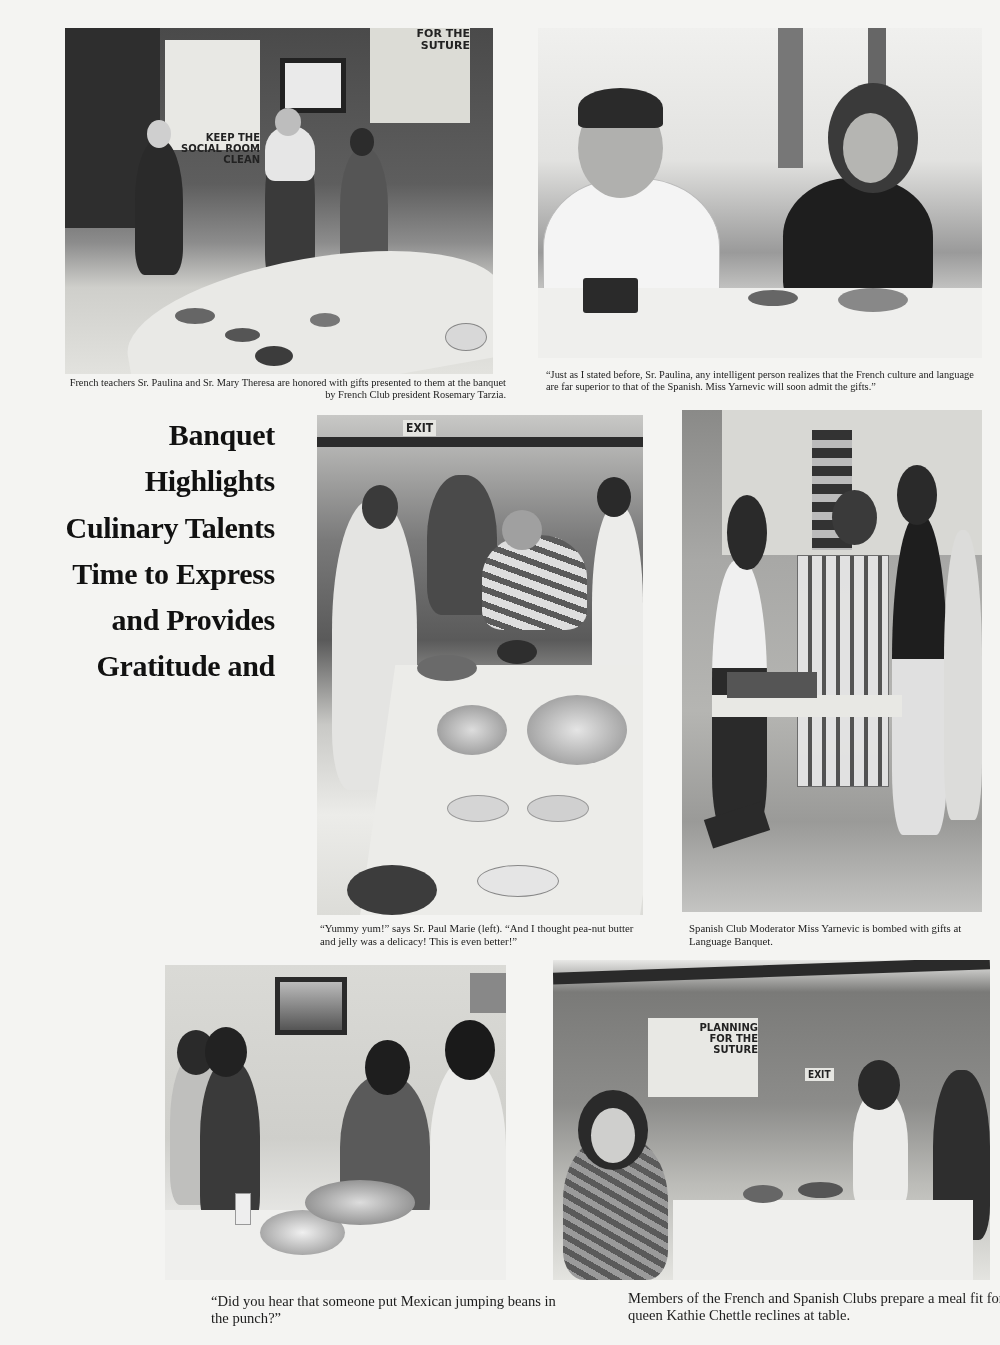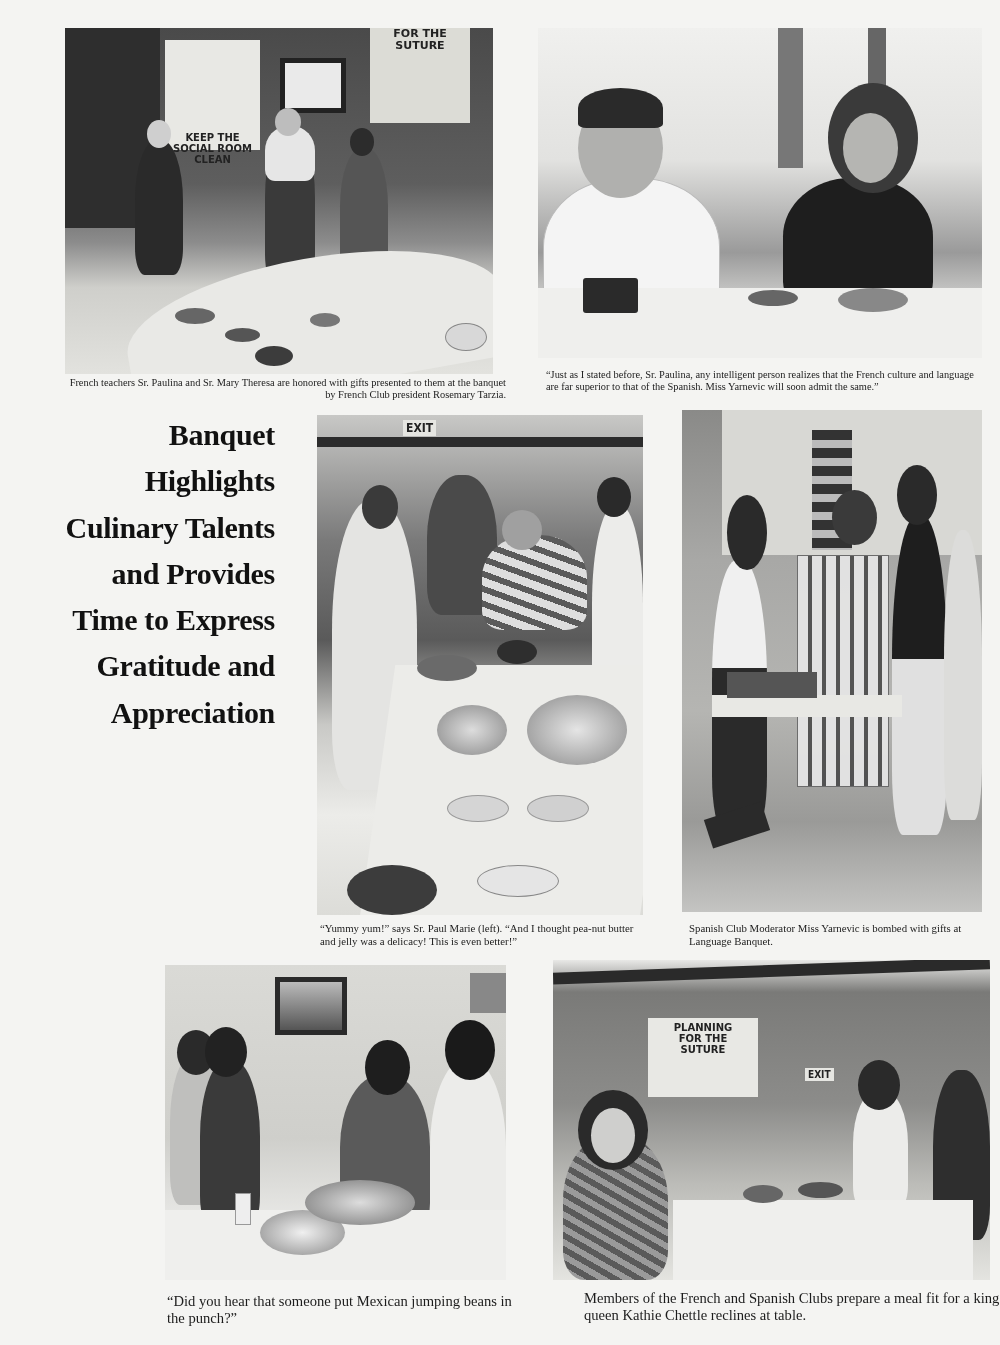--- a/index.html
+++ b/index.html
@@ -10,52 +10,51 @@
   .photo {
     position: absolute; overflow: hidden; background: #6b6b6b;
   }
   .photo .layer { position: absolute; }
   .caption {
     position: absolute; font-family: "Liberation Serif", "DejaVu Serif", serif;
     color: #1c1c1c; line-height: 1.2;
   }
   .cap-small { font-size: 10.4px; }
   .cap-mid { font-size: 10.8px; }
-  .cap-large { font-size: 14.6px; line-height: 1.15; }
+  .cap-large { font-size: 14.6px; line-height: 1.15; margin-left: 44px; }
   .headline {
     position: absolute; left: 20px; top: 412px; width: 255px; text-align: right;
     font-family: "Liberation Serif", "DejaVu Serif", serif; font-weight: bold;
     font-size: 30px; line-height: 46.3px; color: #111; letter-spacing: -0.3px;
   }
   .headline span { display: block; white-space: nowrap; }
   .sign {
     position: absolute; background: #e8e8e4; color: #222;
-    font-family: "DejaVu Sans", sans-serif; font-weight: bold; text-align: center;
+    font-family: "DejaVu Sans", sans-serif; font-weight: bold; text-align: right;
     line-height: 1.1;
   }
   .exit {
     position: absolute; background: #e6e6e2; color: #222; font-family: "DejaVu Sans Condensed", "DejaVu Sans", sans-serif;
     font-size: 12px; font-weight: bold; padding: 1px 3px;
   }
   .figure { position: absolute; border-radius: 45% 45% 20% 20%; }
   .head { position: absolute; border-radius: 50%; }
   .table { position: absolute; background: #e9e9e6; }
   .dish { position: absolute; border-radius: 50%; }
 </style>
 </head>
 <body>
 
 <div class="headline">
   <span>Banquet</span>
   <span>Highlights</span>
   <span>Culinary Talents</span>
+  <span>Time to Express</span>
   <span>and Provides</span>
-  <span>Time to Express</span>
   <span>Gratitude and</span>
-  <span>Appreciation</span>
 </div>
 
 <div class="photo" style="left:65px; top:28px; width:428px; height:346px; background:linear-gradient(180deg,#4a4a4a 0%,#5e5e5e 45%,#8c8c8c 62%,#cfcfcb 75%,#e2e2de 100%);">
   <div class="layer" style="left:0;top:0;width:95px;height:200px;background:#2e2e2e;"></div>
   <div class="sign" style="left:100px;top:12px;width:95px;height:110px;font-size:10px;padding-top:92px;box-sizing:border-box;">KEEP THE<br>SOCIAL ROOM<br>CLEAN</div>
   <div class="layer" style="left:215px;top:30px;width:56px;height:45px;background:#eaeaea;border:5px solid #222;"></div>
   <div class="sign" style="left:305px;top:0;width:100px;height:95px;font-size:11px;background:#dcdcd6;">FOR THE<br>SUTURE</div>
   <div class="figure" style="left:70px;top:112px;width:48px;height:135px;background:#2a2a2a;"></div>
   <div class="head" style="left:82px;top:92px;width:24px;height:28px;background:#cfcfcf;"></div>
   <div class="figure" style="left:200px;top:98px;width:50px;height:160px;background:#3a3a3a;"></div>
@@ -79,21 +78,21 @@
   <div class="head" style="left:40px;top:70px;width:85px;height:100px;background:#b0b0ae;"></div>
   <div class="layer" style="left:40px;top:60px;width:85px;height:40px;background:#2a2a2a;border-radius:50% 50% 10% 10%;"></div>
   <div class="figure" style="left:245px;top:150px;width:150px;height:130px;background:#1e1e1e;"></div>
   <div class="head" style="left:290px;top:55px;width:90px;height:110px;background:#3a3a3a;"></div>
   <div class="head" style="left:305px;top:85px;width:55px;height:70px;background:#b5b5b2;"></div>
   <div class="table" style="left:0;top:260px;width:444px;height:70px;background:#efefed;"></div>
   <div class="layer" style="left:45px;top:250px;width:55px;height:35px;background:#2a2a2a;border-radius:3px;"></div>
   <div class="dish" style="left:210px;top:262px;width:50px;height:16px;background:#666;"></div>
   <div class="dish" style="left:300px;top:260px;width:70px;height:24px;background:#888;"></div>
 </div>
-<div class="caption cap-small" style="left:546px; top:369px; width:436px;">“Just as I stated before, Sr. Paulina, any intelligent person realizes that the French culture and language are far superior to that of the Spanish. Miss Yarnevic will soon admit the same.”</div>
+<div class="caption cap-small" style="left:546px; top:369px; width:436px;">“Just as I stated before, Sr. Paulina, any intelligent person realizes that the French culture and language are far superior to that of the Spanish. Miss Yarnevic will soon admit the gifts.”</div>
 
 <div class="photo" style="left:317px; top:415px; width:326px; height:500px; background:linear-gradient(180deg,#c8c8c6 0%,#7a7a7a 25%,#5a5a5a 45%,#c9c9c6 62%,#ecece9 80%,#dcdcd8 100%);">
   <div class="exit" style="left:86px;top:5px;">EXIT</div>
   <div class="layer" style="left:0;top:22px;width:326px;height:10px;background:#2c2c2c;"></div>
   <div class="figure" style="left:15px;top:85px;width:85px;height:290px;background:#e4e4e2;"></div>
   <div class="head" style="left:45px;top:70px;width:36px;height:44px;background:#3a3a3a;"></div>
   <div class="figure" style="left:110px;top:60px;width:70px;height:140px;background:#4a4a4a;"></div>
   <div class="figure" style="left:165px;top:120px;width:105px;height:95px;background:repeating-linear-gradient(20deg,#dedede 0 8px,#5a5a5a 8px 14px);"></div>
   <div class="head" style="left:185px;top:95px;width:40px;height:40px;background:#a0a0a0;"></div>
   <div class="figure" style="left:275px;top:90px;width:51px;height:220px;background:#ececea;"></div>

